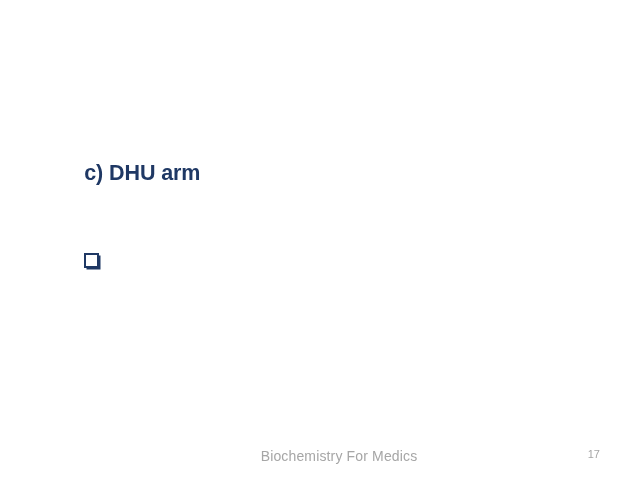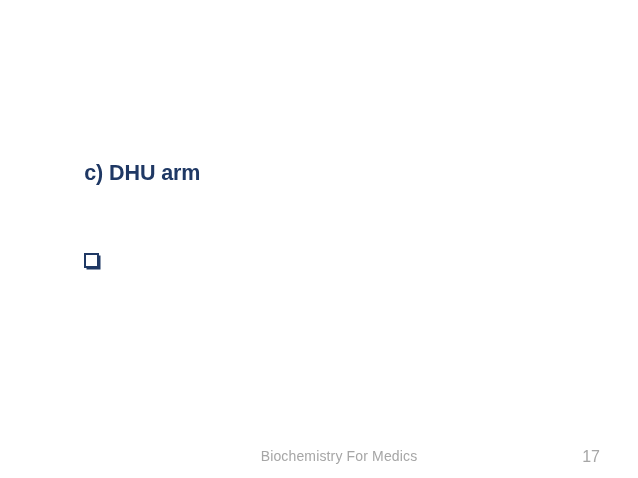--- a/index.html
+++ b/index.html
@@ -89,21 +89,21 @@
     text-align: center;
     font-size: 14px;
     color: #A6A6A6;
     letter-spacing: 0.15px;
     padding-left: 44px;
   }
   .footer-page {
     position: absolute;
     right: 38px;
     top: 0;
-    font-size: 16px;
+    font-size: 11px;
     color: #A6A6A6;
   }
 </style>
 </head>
 <body>
 
 <div class="slide">
 
 
   <div class="body-block">

